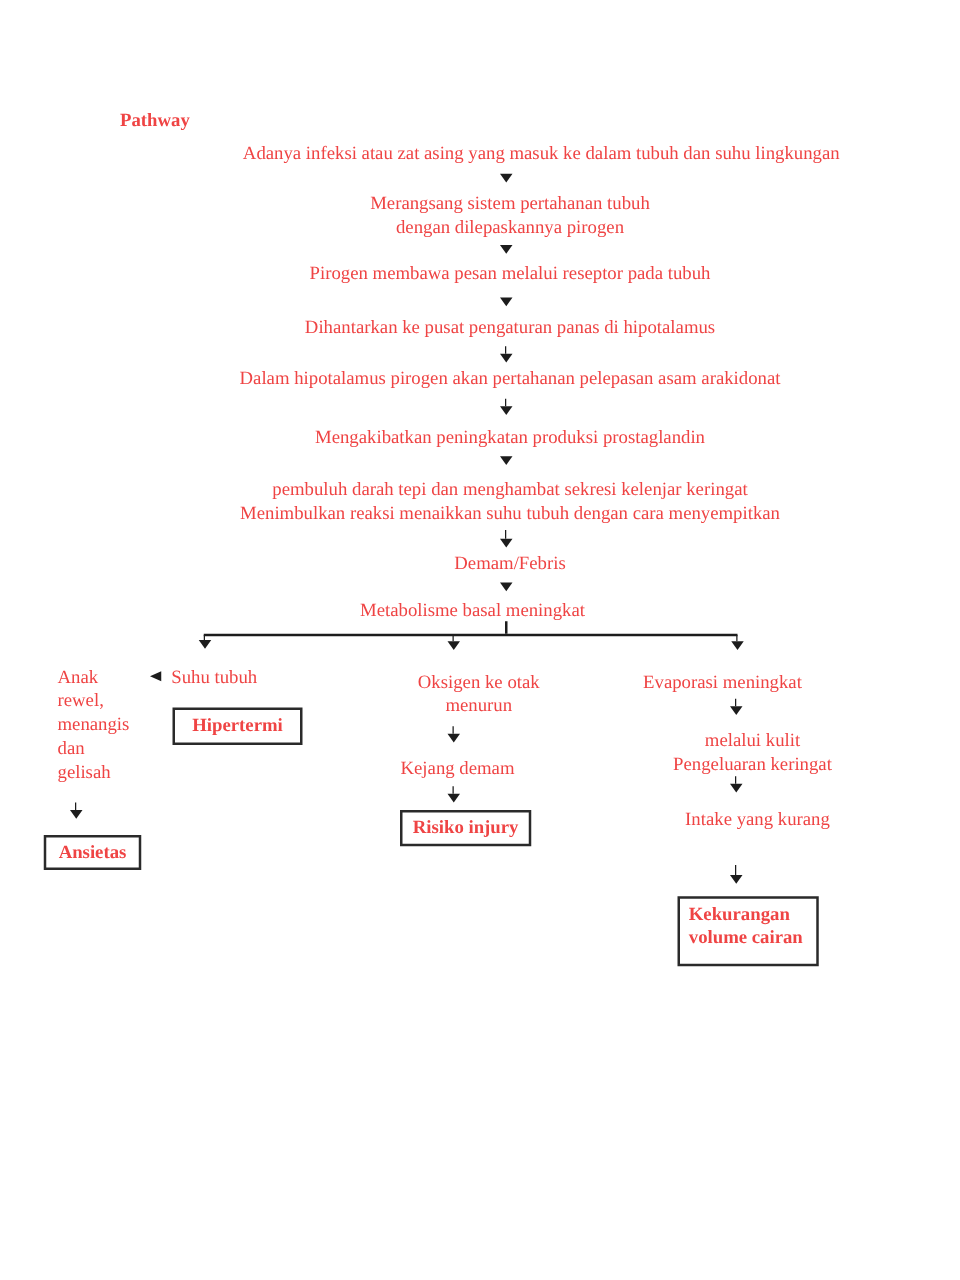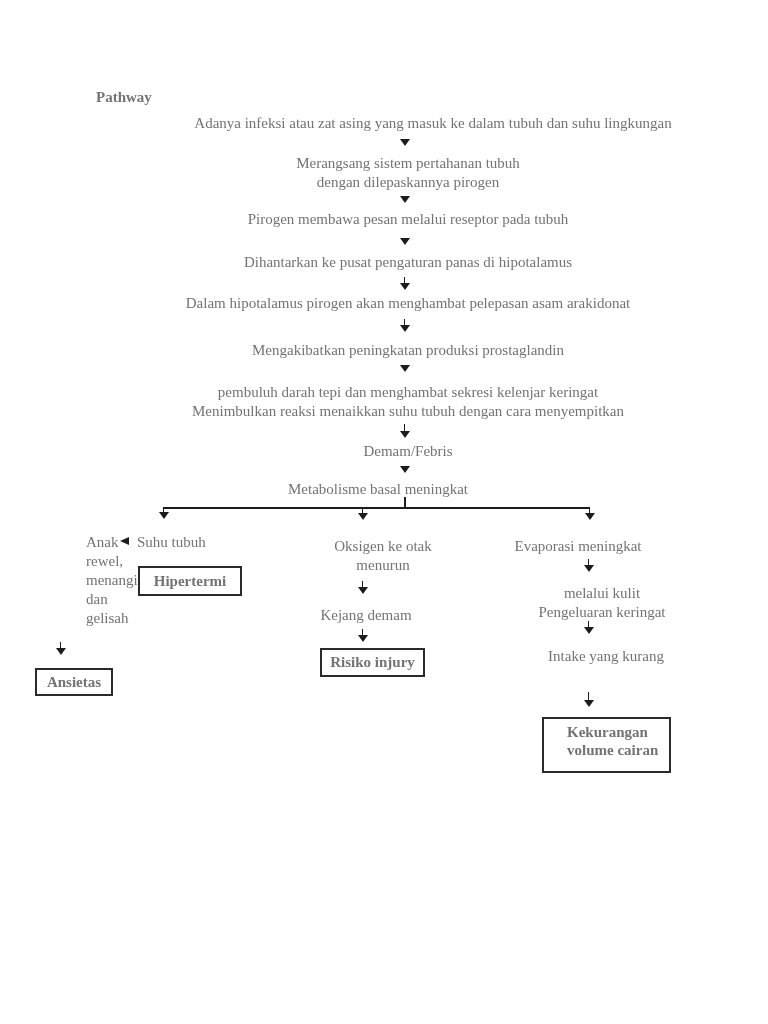--- a/index.html
+++ b/index.html
@@ -1,37 +1,37 @@
 <!DOCTYPE html>
 <html><head>
 <meta charset="utf-8">
 <style>
   html,body{margin:0;padding:0;background:#ffffff;}
   .page{
     position:relative;width:768px;height:1024px;background:#ffffff;
     font-family:"Liberation Serif","DejaVu Serif",serif;
-    font-size:15px;color:#737373;overflow:hidden;
+    font-size:15px;color:#ef4444;overflow:hidden;
   }
   .title{position:absolute;font-weight:bold;font-size:15px;}
   .step{position:absolute;text-align:center;line-height:19px;}
   .step .ln{line-height:19px;}
   .txt-left{text-align:left;}
   .shift-r{transform:translateX(25px);}
   .shift-l{transform:translateX(-30px);}
   .arrow{position:absolute;width:11px;}
   .arrow::before{content:"";display:block;margin:0 auto;width:1.5px;height:var(--stem,0px);background:#1c1c1c;}
   .arrow::after{content:"";display:block;margin:0 auto;width:0;height:0;
     border-left:5.5px solid transparent;border-right:5.5px solid transparent;border-top:7px solid #1c1c1c;}
   .hline{position:absolute;height:1.5px;background:#1c1c1c;}
   .vline{position:absolute;width:1.5px;background:#1c1c1c;}
   .tri-left{position:absolute;width:0;height:0;
     border-top:4.5px solid transparent;border-bottom:4.5px solid transparent;border-right:9px solid #1c1c1c;}
   .dx-box{position:absolute;border:2px solid #2a2a2a;font-weight:bold;font-size:15px;
     display:flex;align-items:center;justify-content:center;background:#fff;}
-  .dx-box.block{display:block;padding:4px 0 0 23px;line-height:18px;text-align:left;}
+  .dx-box.block{display:block;padding:4px 0 0 7px;line-height:18px;text-align:left;}
 </style>
 </head>
 <body>
 
 <div class="page">
 
   <div class="title" style="left:96px;top:89px;">Pathway</div>
 
   <div class="step shift-r" style="left:48px;top:114px;width:720px;">Adanya infeksi atau zat asing yang masuk ke dalam tubuh dan suhu lingkungan</div>
   <div class="arrow" style="left:399px;top:139px;"></div>
@@ -41,21 +41,21 @@
     <div class="ln">dengan dilepaskannya pirogen</div>
   </div>
   <div class="arrow" style="left:399px;top:196px;"></div>
 
   <div class="step" style="left:48px;top:210px;width:720px;">Pirogen membawa pesan melalui reseptor pada tubuh</div>
   <div class="arrow" style="left:399px;top:238px;"></div>
 
   <div class="step" style="left:48px;top:253px;width:720px;">Dihantarkan ke pusat pengaturan panas di hipotalamus</div>
   <div class="arrow" style="left:399px;top:277px;--stem:6px;"></div>
 
-  <div class="step" style="left:48px;top:294px;width:720px;">Dalam hipotalamus pirogen akan menghambat pelepasan asam arakidonat</div>
+  <div class="step" style="left:48px;top:294px;width:720px;">Dalam hipotalamus pirogen akan pertahanan pelepasan asam arakidonat</div>
   <div class="arrow" style="left:399px;top:319px;--stem:6px;"></div>
 
   <div class="step" style="left:48px;top:341px;width:720px;">Mengakibatkan peningkatan produksi prostaglandin</div>
   <div class="arrow" style="left:399px;top:365px;"></div>
 
   <div class="step" style="left:48px;top:383px;width:720px;">
     <div class="ln">pembuluh darah tepi dan menghambat sekresi kelenjar keringat</div>
     <div class="ln">Menimbulkan reaksi menaikkan suhu tubuh dengan cara menyempitkan</div>
   </div>
   <div class="arrow" style="left:399px;top:424px;--stem:7px;"></div>
@@ -64,21 +64,21 @@
   <div class="arrow" style="left:399px;top:466px;"></div>
 
   <div class="step shift-l" style="left:48px;top:480px;width:720px;">Metabolisme basal meningkat</div>
 
   <div class="vline" style="left:404px;top:497px;height:10px;"></div>
   <div class="hline" style="left:163px;top:507px;width:427px;"></div>
   <div class="arrow" style="left:158px;top:508px;--stem:4px;"></div>
   <div class="arrow" style="left:357px;top:508px;--stem:5px;"></div>
   <div class="arrow" style="left:584px;top:508px;--stem:5px;"></div>
 
-  <div class="step txt-left" style="left:46px;top:533px;width:80px;margin-left:40px;">
+  <div class="step txt-left" style="left:46px;top:533px;width:80px;">
     <div class="ln">Anak</div>
     <div class="ln">rewel,</div>
     <div class="ln">menangis</div>
     <div class="ln">dan</div>
     <div class="ln">gelisah</div>
   </div>
   <div class="tri-left" style="left:120px;top:537px;"></div>
   <div class="step txt-left" style="left:137px;top:533px;width:110px;">Suhu tubuh</div>
   <div class="dx-box" style="left:138px;top:566px;width:100px;height:26px;">Hipertermi</div>
   <div class="arrow" style="left:55px;top:642px;--stem:6px;"></div>

